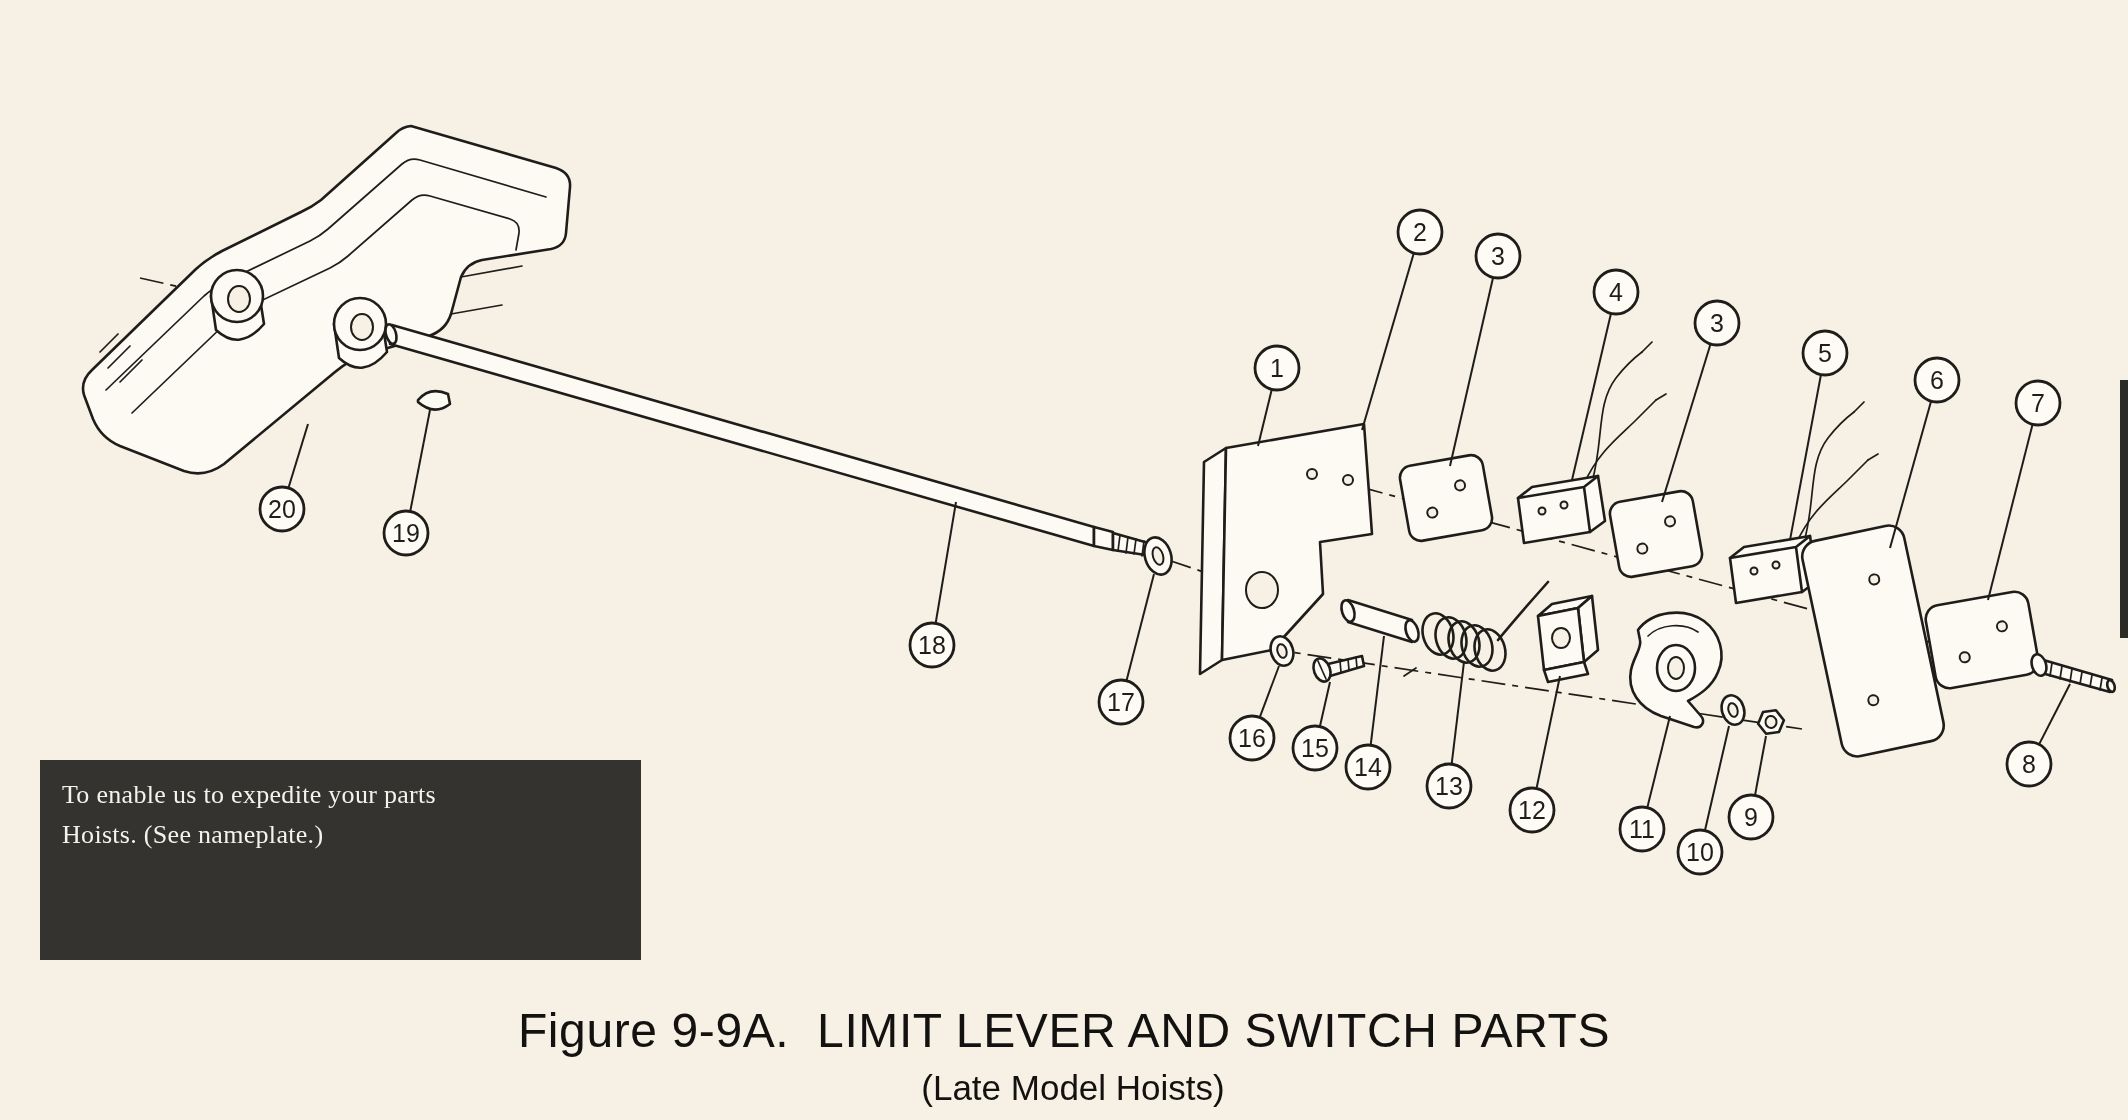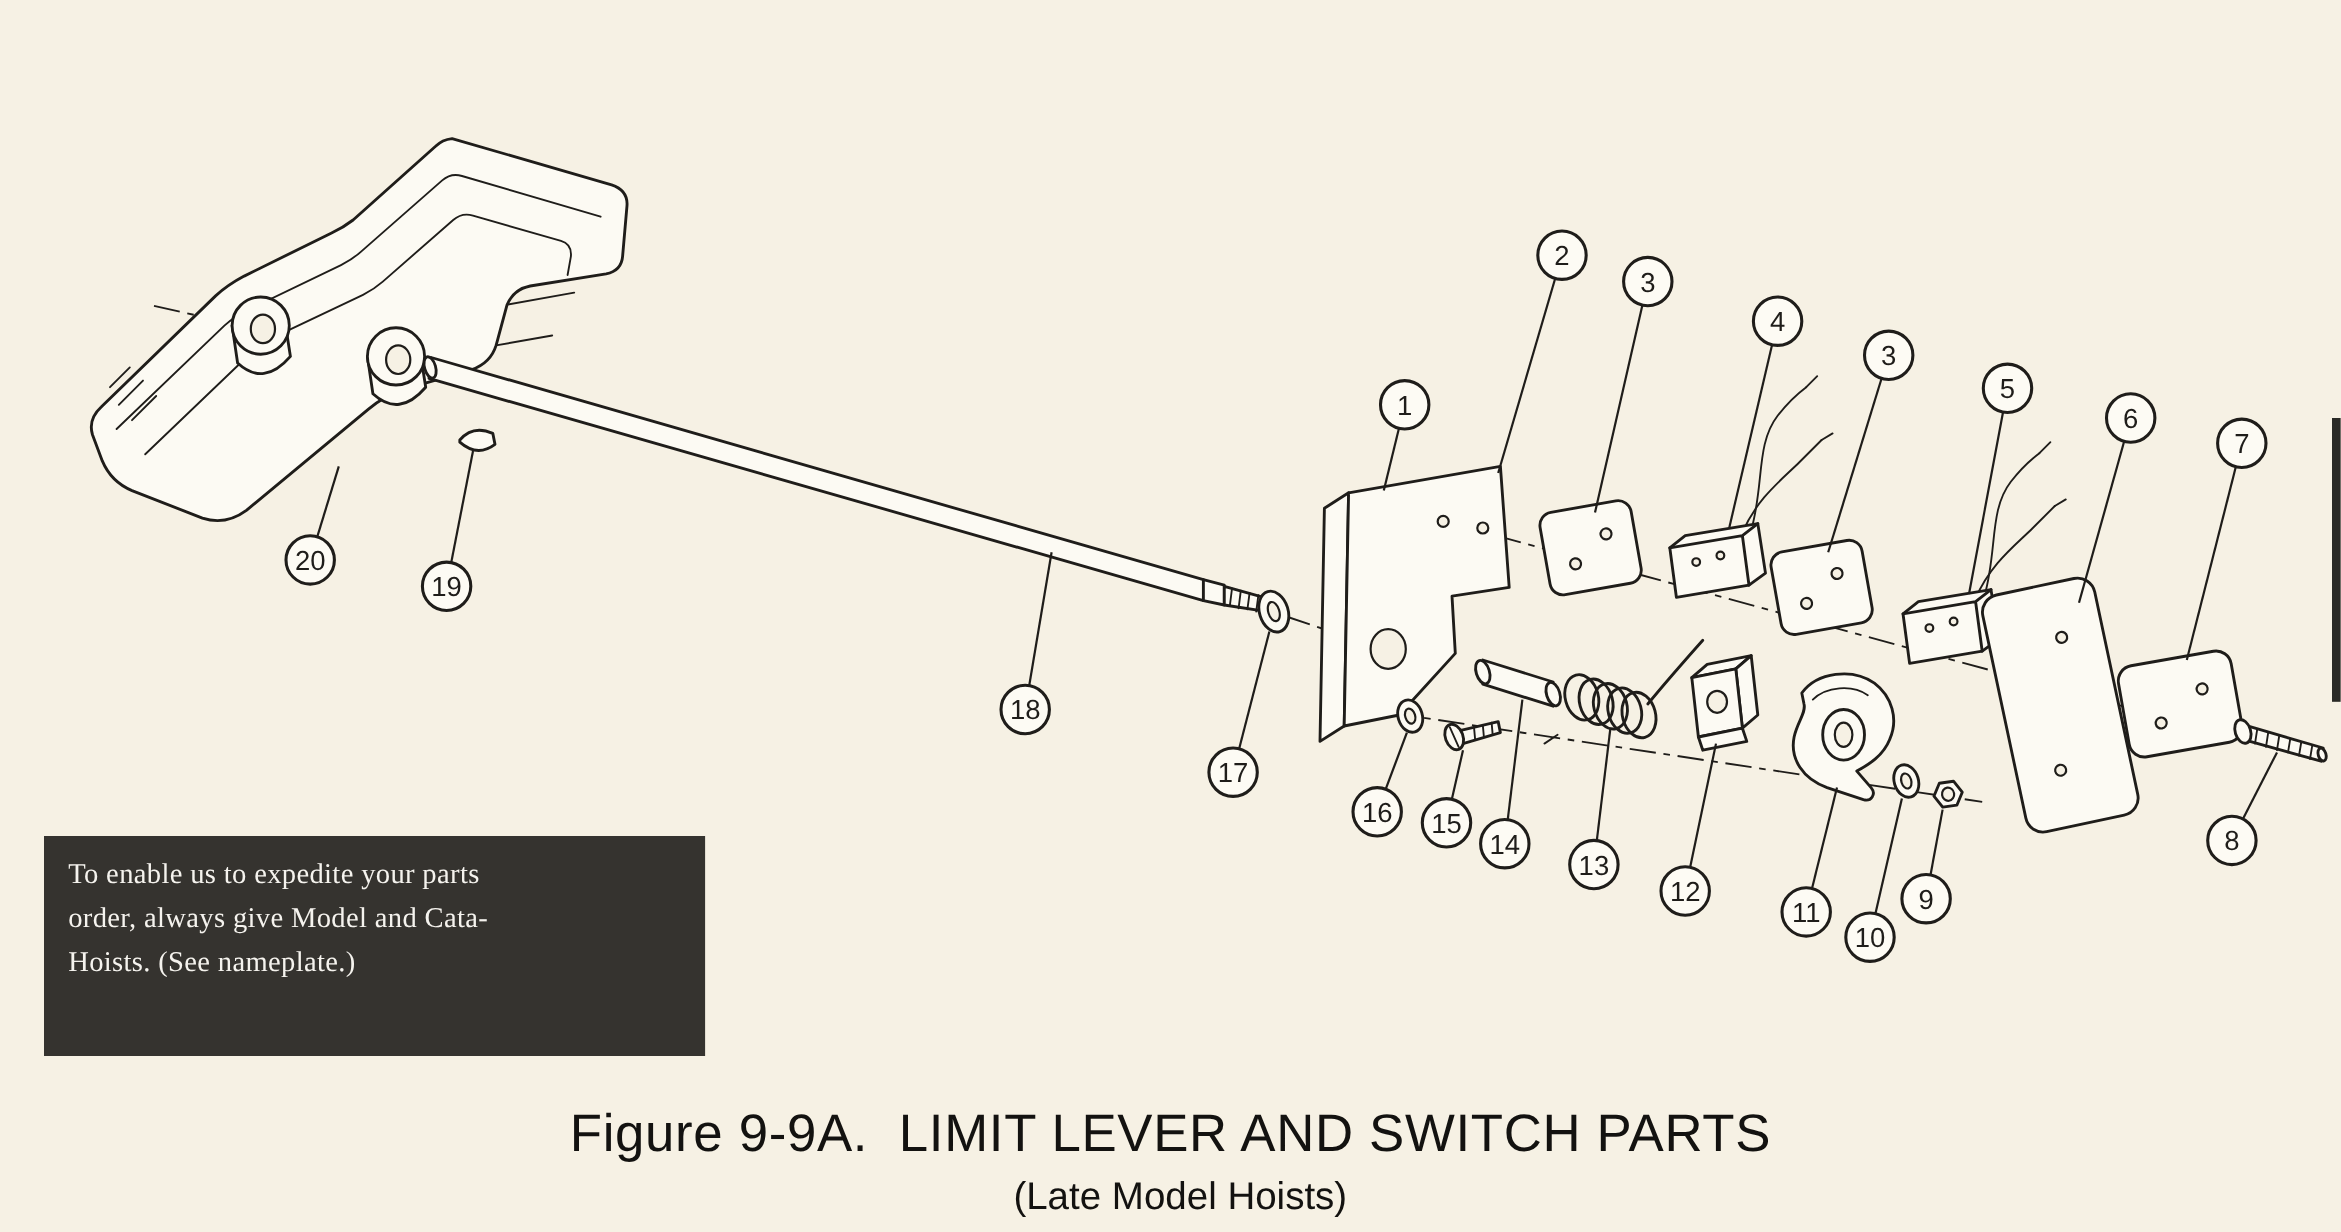--- a/index.html
+++ b/index.html
@@ -316,21 +316,20 @@
         <g>
           <line x1="282" y1="509" x2="308" y2="424" class="leader"></line>
           <circle cx="282" cy="509" r="22" class="balloon"></circle>
           <text x="282" y="509" dy="9" class="balloon-num">20</text>
         </g>
       </g>
   </svg>
 
   <div class="notice">
     <div>To enable us to expedite your parts</div>
-    <div>order, always give Model and Cata-</div>
     <div>Hoists. (See nameplate.)</div>
   </div>
 
   <div class="caption">
     <div class="caption-line1">Figure 9-9A.  LIMIT LEVER AND SWITCH PARTS</div>
     <div class="caption-line2">(Late Model Hoists)</div>
   </div>
 
 </div>
 

